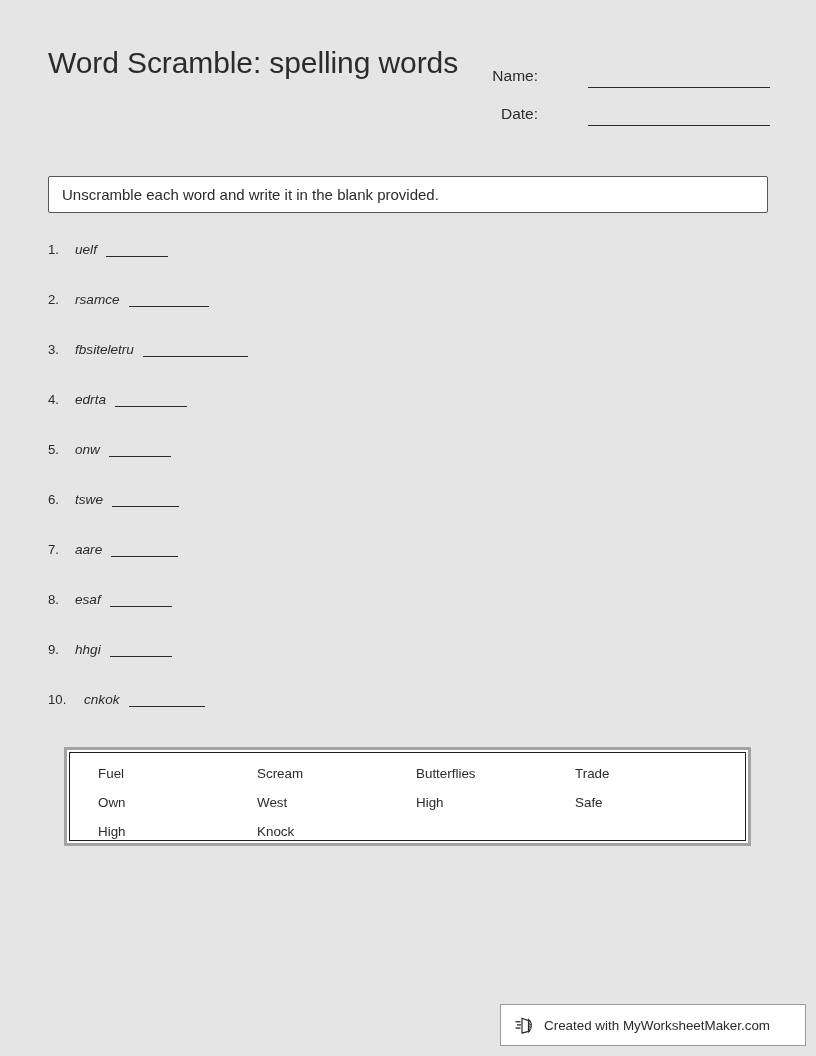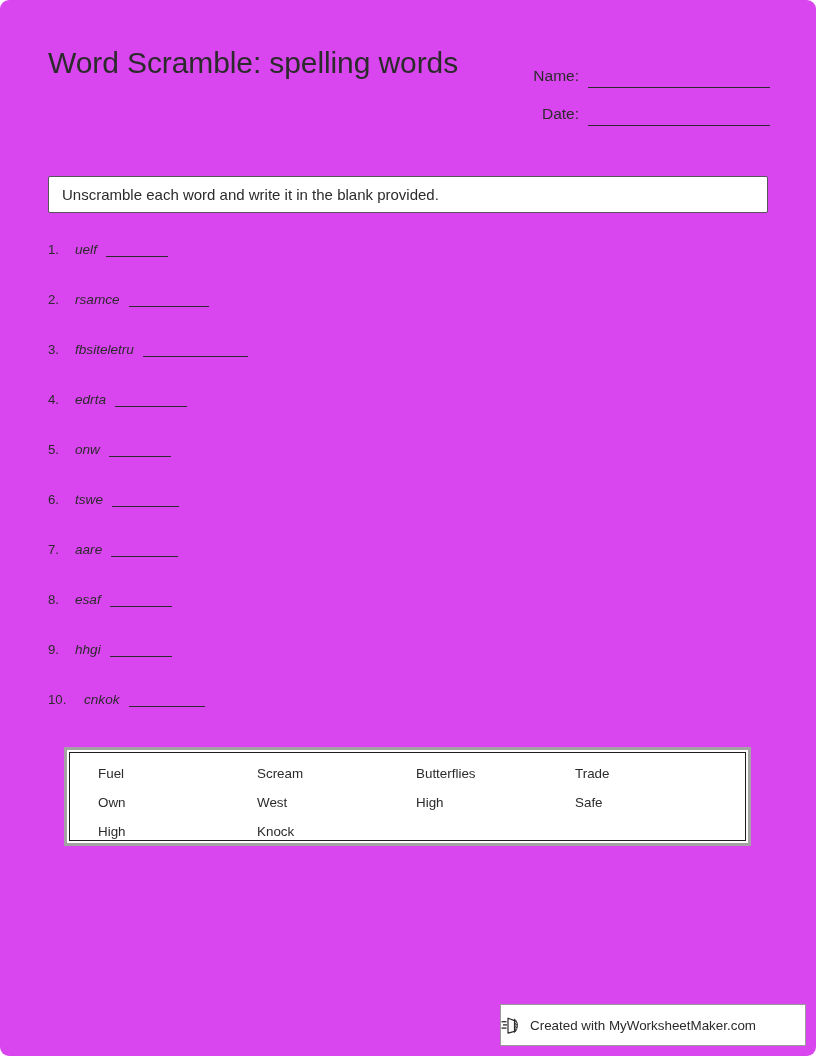--- a/index.html
+++ b/index.html
@@ -11,22 +11,21 @@
     width: 816px;
     height: 1056px;
     position: relative;
     font-family: "Liberation Sans", sans-serif;
     color: #231f20;
     overflow: hidden;
   }
   .page {
     position: absolute;
     inset: 0;
-    background: #d946ef;
-    border-radius: 9px;
+    background: #e5e5e5;
   }
 
   
   .header {
     position: absolute;
     left: 48px;
     top: 42px;
     right: 46px;
     height: 110px;
   }
@@ -45,20 +44,21 @@
     position: absolute;
     right: 0;
     top: 8px;
     width: 300px;
   }
   .nd-row {
     display: flex;
     align-items: flex-end;
     justify-content: flex-end;
     height: 38px;
+    gap: 41px;
   }
   .nd-label {
     font-size: 15.5px;
     color: #2b2b2b;
     padding-bottom: 3px;
     white-space: nowrap;
   }
   .nd-line {
     width: 182px;
     border-bottom: 1.3px solid #2b2b2b;
@@ -158,21 +158,21 @@
     position: absolute;
     left: 500px;
     top: 1004px;
     width: 306px;
     height: 42px;
     box-sizing: border-box;
     border: 1px solid #9a9a9a;
     background: #fff;
     display: flex;
     align-items: center;
-    padding-left: 0;
+    padding-left: 14px;
   }
   .footer-icon {
     width: 22px;
     height: 22px;
     flex: none;
     margin-right: 7px;
     display: block;
   }
   .footer-text {
     font-size: 13.4px;

